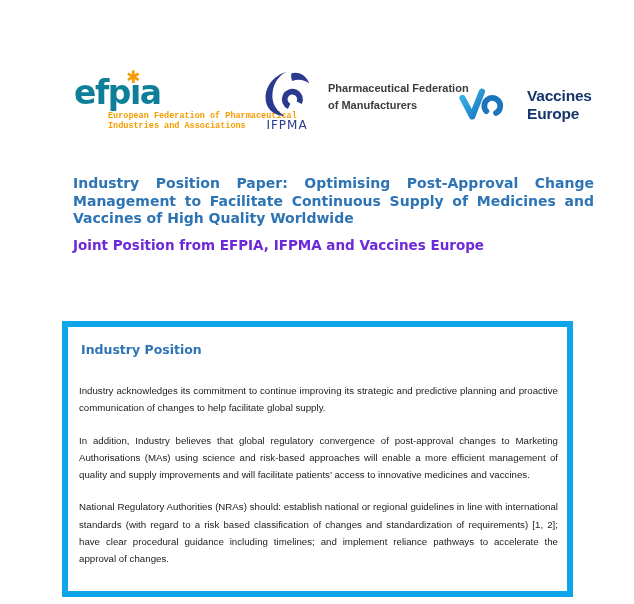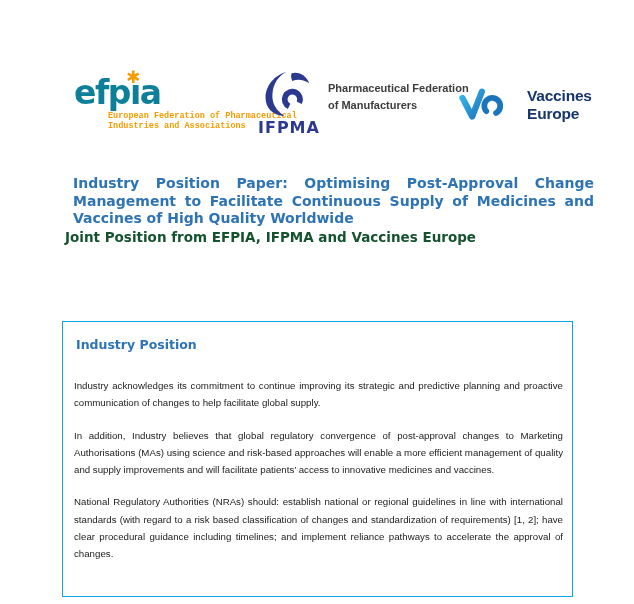--- a/index.html
+++ b/index.html
@@ -21,49 +21,49 @@
   }
   .efpia-tagline{
     margin:1px 0 0 34px;font-size:8.5px;font-weight:700;color:#f59c00;line-height:10px;
   }
   .efpia-tagline span{display:block;font-family:Liberation Mono, monospace;}
 
   .ifpma{position:absolute;left:258px;top:71px;display:flex;}
   .ifpma-left{width:58px;text-align:center;}
   .ifpma-mark svg{width:48px;height:46px;display:block;margin:0 auto;}
   .ifpma-acronym{
-    font-family:"DejaVu Sans",sans-serif;font-weight:700;font-size:16px;
+    font-family:"DejaVu Sans",sans-serif;font-weight:400;font-size:12px;
     color:#2b3990;letter-spacing:1px;margin-top:1px;
   }
   .ifpma-name{
     margin:9px 0 0 12px;font-size:11px;font-weight:700;color:#3c3c3b;line-height:17px;
   }
   .ifpma-name span{display:block;}
 
   .ve{position:absolute;left:458px;top:87px;display:flex;align-items:center;}
   .ve-mark svg{width:46px;height:36px;display:block;}
   .ve-name{
     margin-left:23px;font-size:15.5px;font-weight:700;color:#16356b;letter-spacing:-0.2px;
   }
 
   
   .title{
     position:absolute;left:57px;top:159px;width:521px;margin:16px;
     font-family:"DejaVu Sans",sans-serif;font-weight:700;font-size:14px;
     line-height:17.6px;color:#2e74b5;text-align:justify;
   }
   .subtitle{
-    position:absolute;left:57px;top:221px;margin:8px;
-    font-family:"DejaVu Sans",sans-serif;font-weight:700;font-size:13.5px;color:#14532d;
+    position:absolute;left:57px;top:221px;margin:16px;
+    font-family:"DejaVu Sans",sans-serif;font-weight:700;font-size:13.5px;color:#6d28d9;
   }
 
   
   .position-box{
     position:absolute;left:62px;top:321px;width:511px;height:276px;
-    box-sizing:border-box;border:1px solid #0ea5e9;background:#ffffff;
+    box-sizing:border-box;border:6px solid #0ea5e9;background:#ffffff;
     padding:15px 9px 0 11px;overflow:hidden;
   }
   .box-heading{
     margin:0 0 25px 2px;font-family:"DejaVu Sans",sans-serif;font-weight:700;
     font-size:12.5px;color:#2e74b5;
   }
   .box-para{
     margin:0 0 15px 0;font-size:9.7px;line-height:17.3px;color:#1b1b1b;
     text-align:justify;
   }

